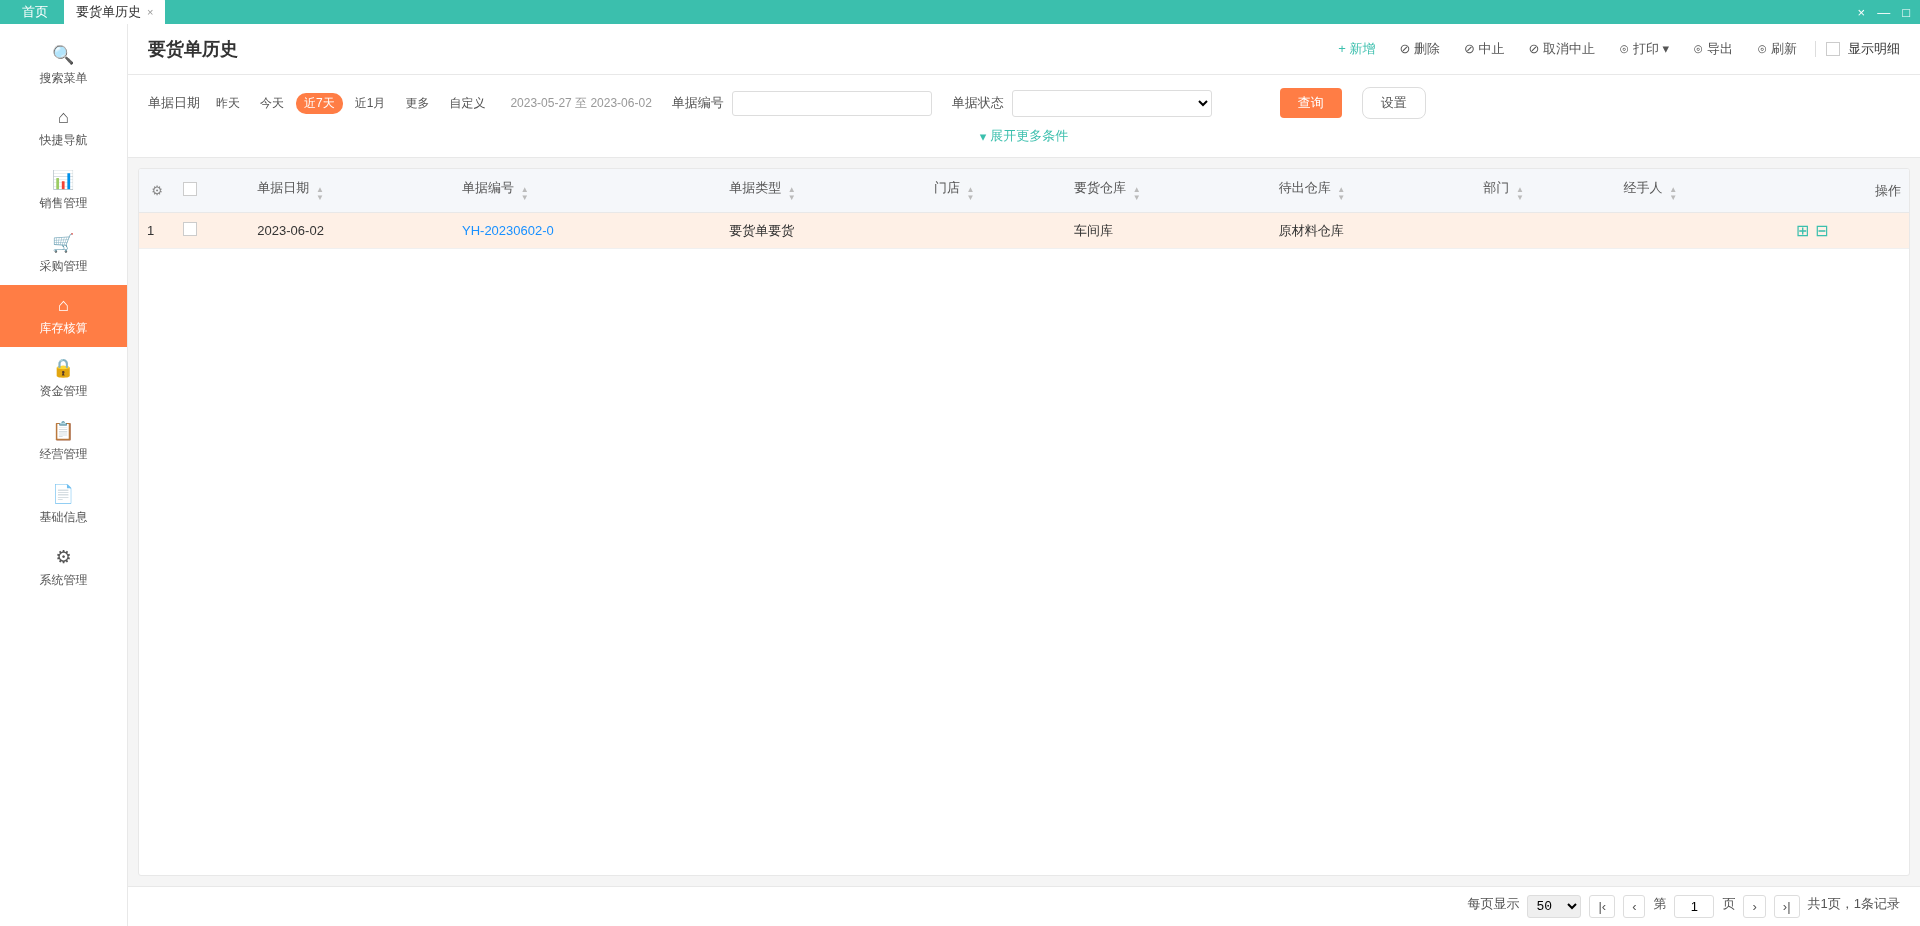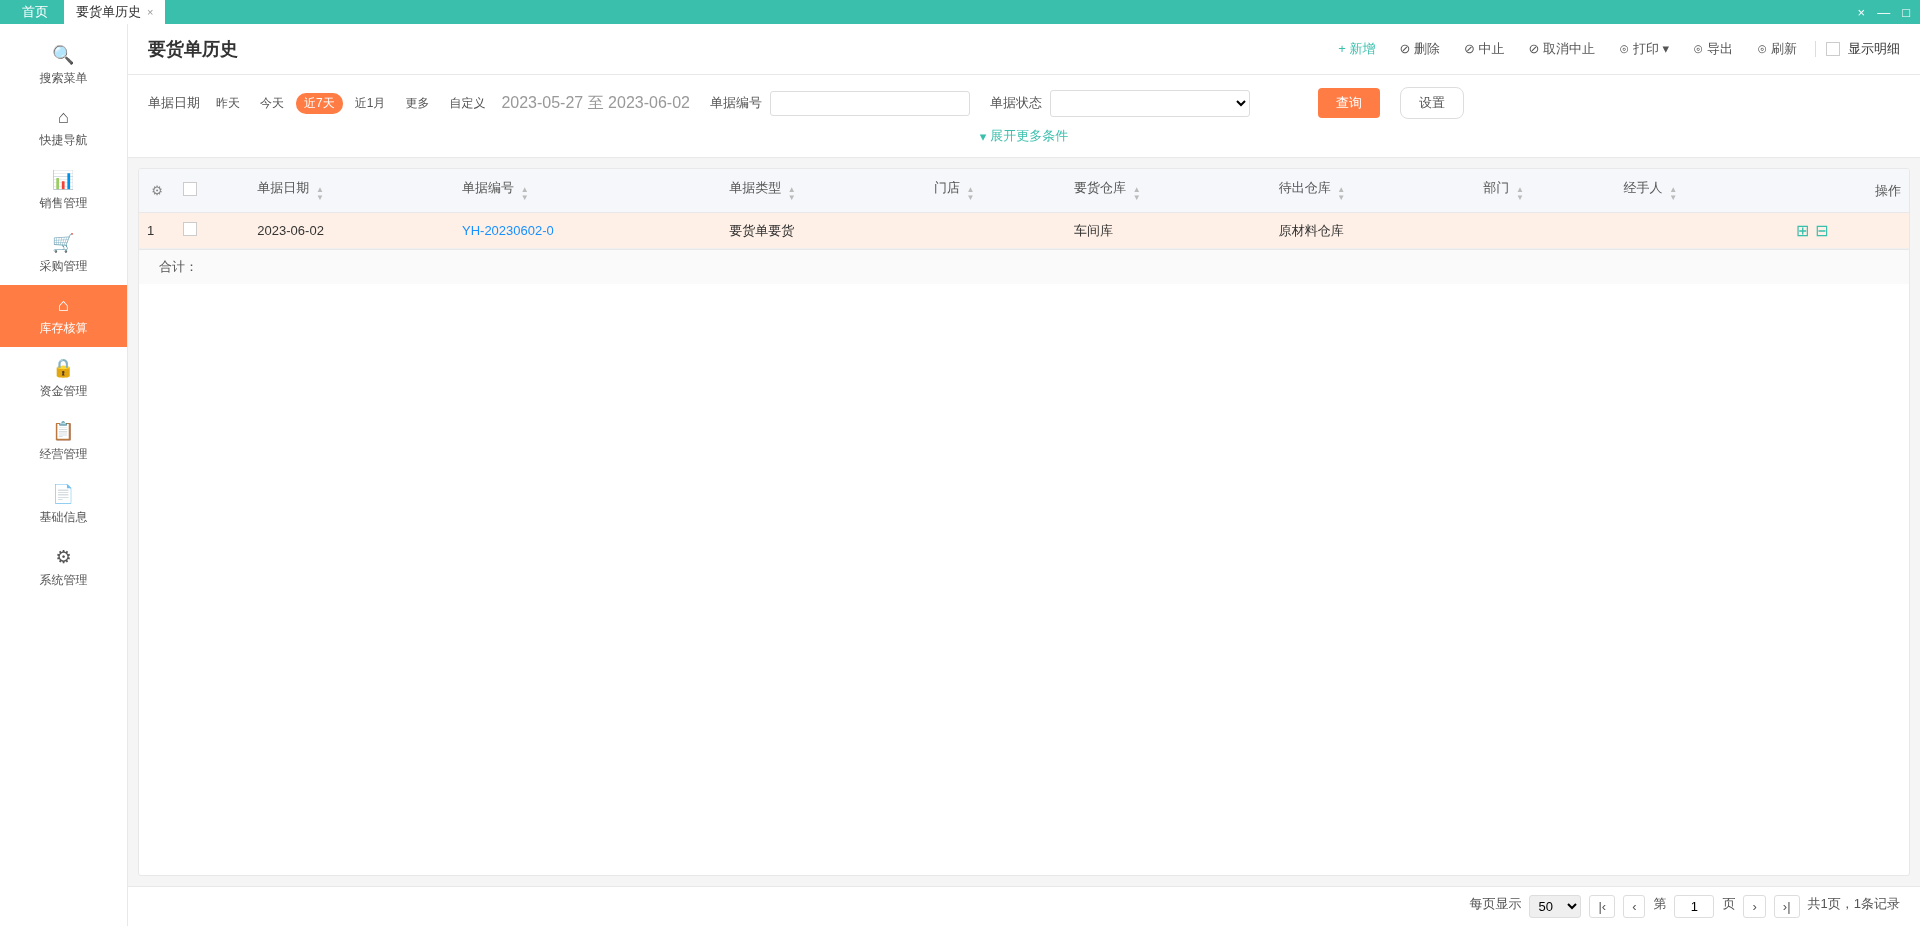--- a/index.html
+++ b/index.html
@@ -37,21 +37,21 @@
     .checkbox-display { width: 14px; height: 14px; border: 1px solid #ccc; display: inline-block; background: white; }
 
     
     .filter-bar { background: white; padding: 12px 20px; border-bottom: 1px solid #e8e8e8; flex-shrink: 0; }
     .filter-row { display: flex; align-items: center; gap: 20px; flex-wrap: wrap; }
     .filter-item { display: flex; align-items: center; gap: 8px; }
     .filter-label { color: #555; font-size: 13px; white-space: nowrap; }
     .filter-date-pills { display: flex; gap: 4px; align-items: center; }
     .date-pill { padding: 2px 8px; border-radius: 10px; font-size: 12px; cursor: pointer; color: #555; }
     .date-pill.active { background: #ff7d45; color: white; }
-    .filter-date-range { color: #999; font-size: 16px; margin-left: 0; }
+    .filter-date-range { color: #999; font-size: 12px; margin-left: 9px; }
     .filter-input { border: 1px solid #ddd; border-radius: 3px; padding: 4px 8px; font-size: 13px; width: 200px; outline: none; }
     .filter-select { border: 1px solid #ddd; border-radius: 3px; padding: 4px 8px; font-size: 13px; width: 200px; background: white; outline: none; cursor: pointer; }
     .expand-more { display: flex; align-items: center; justify-content: center; gap: 4px; color: #3bbfad; font-size: 13px; cursor: pointer; margin-top: 8px; }
 
     
     .table-container { flex: 1; overflow: auto; background: white; margin: 10px; border: 1px solid #e8e8e8; border-radius: 3px; display: flex; flex-direction: column; }
     table { width: 100%; border-collapse: collapse; font-size: 13px; }
     thead tr { background: #f5f7fa; }
     thead th { padding: 10px 8px; text-align: left; color: #555; font-weight: normal; border-bottom: 1px solid #e8e8e8; white-space: nowrap; }
     tbody tr { border-bottom: 1px solid #f0f0f0; }
@@ -59,21 +59,21 @@
     tbody td { padding: 8px 8px; color: #333; }
     .table-checkbox { width: 14px; height: 14px; border: 1px solid #ccc; display: inline-block; background: white; }
     .link-text { color: #1890ff; cursor: pointer; text-decoration: none; }
     .settings-col { width: 36px; text-align: center; cursor: pointer; color: #888; }
     .action-icons { display: flex; gap: 6px; align-items: center; }
     .action-icon { cursor: pointer; color: #3bbfad; font-size: 16px; }
 
     
     .table-footer-summary { background: #fafafa; padding: 8px 20px; border-top: 1px solid #e8e8e8; font-size: 13px; color: #555; flex-shrink: 0; }
     .pagination-bar { background: white; padding: 8px 20px; display: flex; justify-content: flex-end; gap: 8px; border-top: 1px solid #e8e8e8; font-size: 13px; color: #555; flex-shrink: 0; }
-    .pagination-bar select { border: 1px solid #ddd; border-radius: 3px; padding: 2px 4px; font-size: 13px; }
+    .pagination-bar select { border: 1px solid #ddd; border-radius: 3px; padding: 2px 4px; font-size: 13px; font-family: Liberation Mono, monospace; }
     .pagination-btn { border: 1px solid #ddd; background: white; padding: 2px 8px; border-radius: 3px; cursor: pointer; color: #555; font-size: 13px; }
     .page-input { border: 1px solid #ddd; border-radius: 3px; padding: 2px 6px; width: 40px; text-align: center; font-size: 13px; }
 
     .divider { width: 1px; height: 16px; background: #ddd; margin: 0 2px; }
 
     
     .sort-arrows { display: inline-flex; flex-direction: column; margin-left: 3px; line-height: 1; }
     .sort-arrows span { font-size: 8px; color: #bbb; line-height: 1; }
   </style>
 </head>
@@ -272,23 +272,20 @@
       <td style="text-align:right;">
         <div class="action-icons">
           <span class="action-icon" title="查看">⊞</span>
           <span class="action-icon" title="更多">⊟</span>
         </div>
       </td>
     </tr>
           </tbody>
       </table>
 
-      <div class="table-footer-summary">
-        <span>合计：</span>
-      </div>
     </div>
 
     <div class="pagination-bar">
       <span>每页显示</span>
       <select>
         <option>10</option>
         <option>20</option>
         <option selected="">50</option>
         <option>100</option>
       </select>

